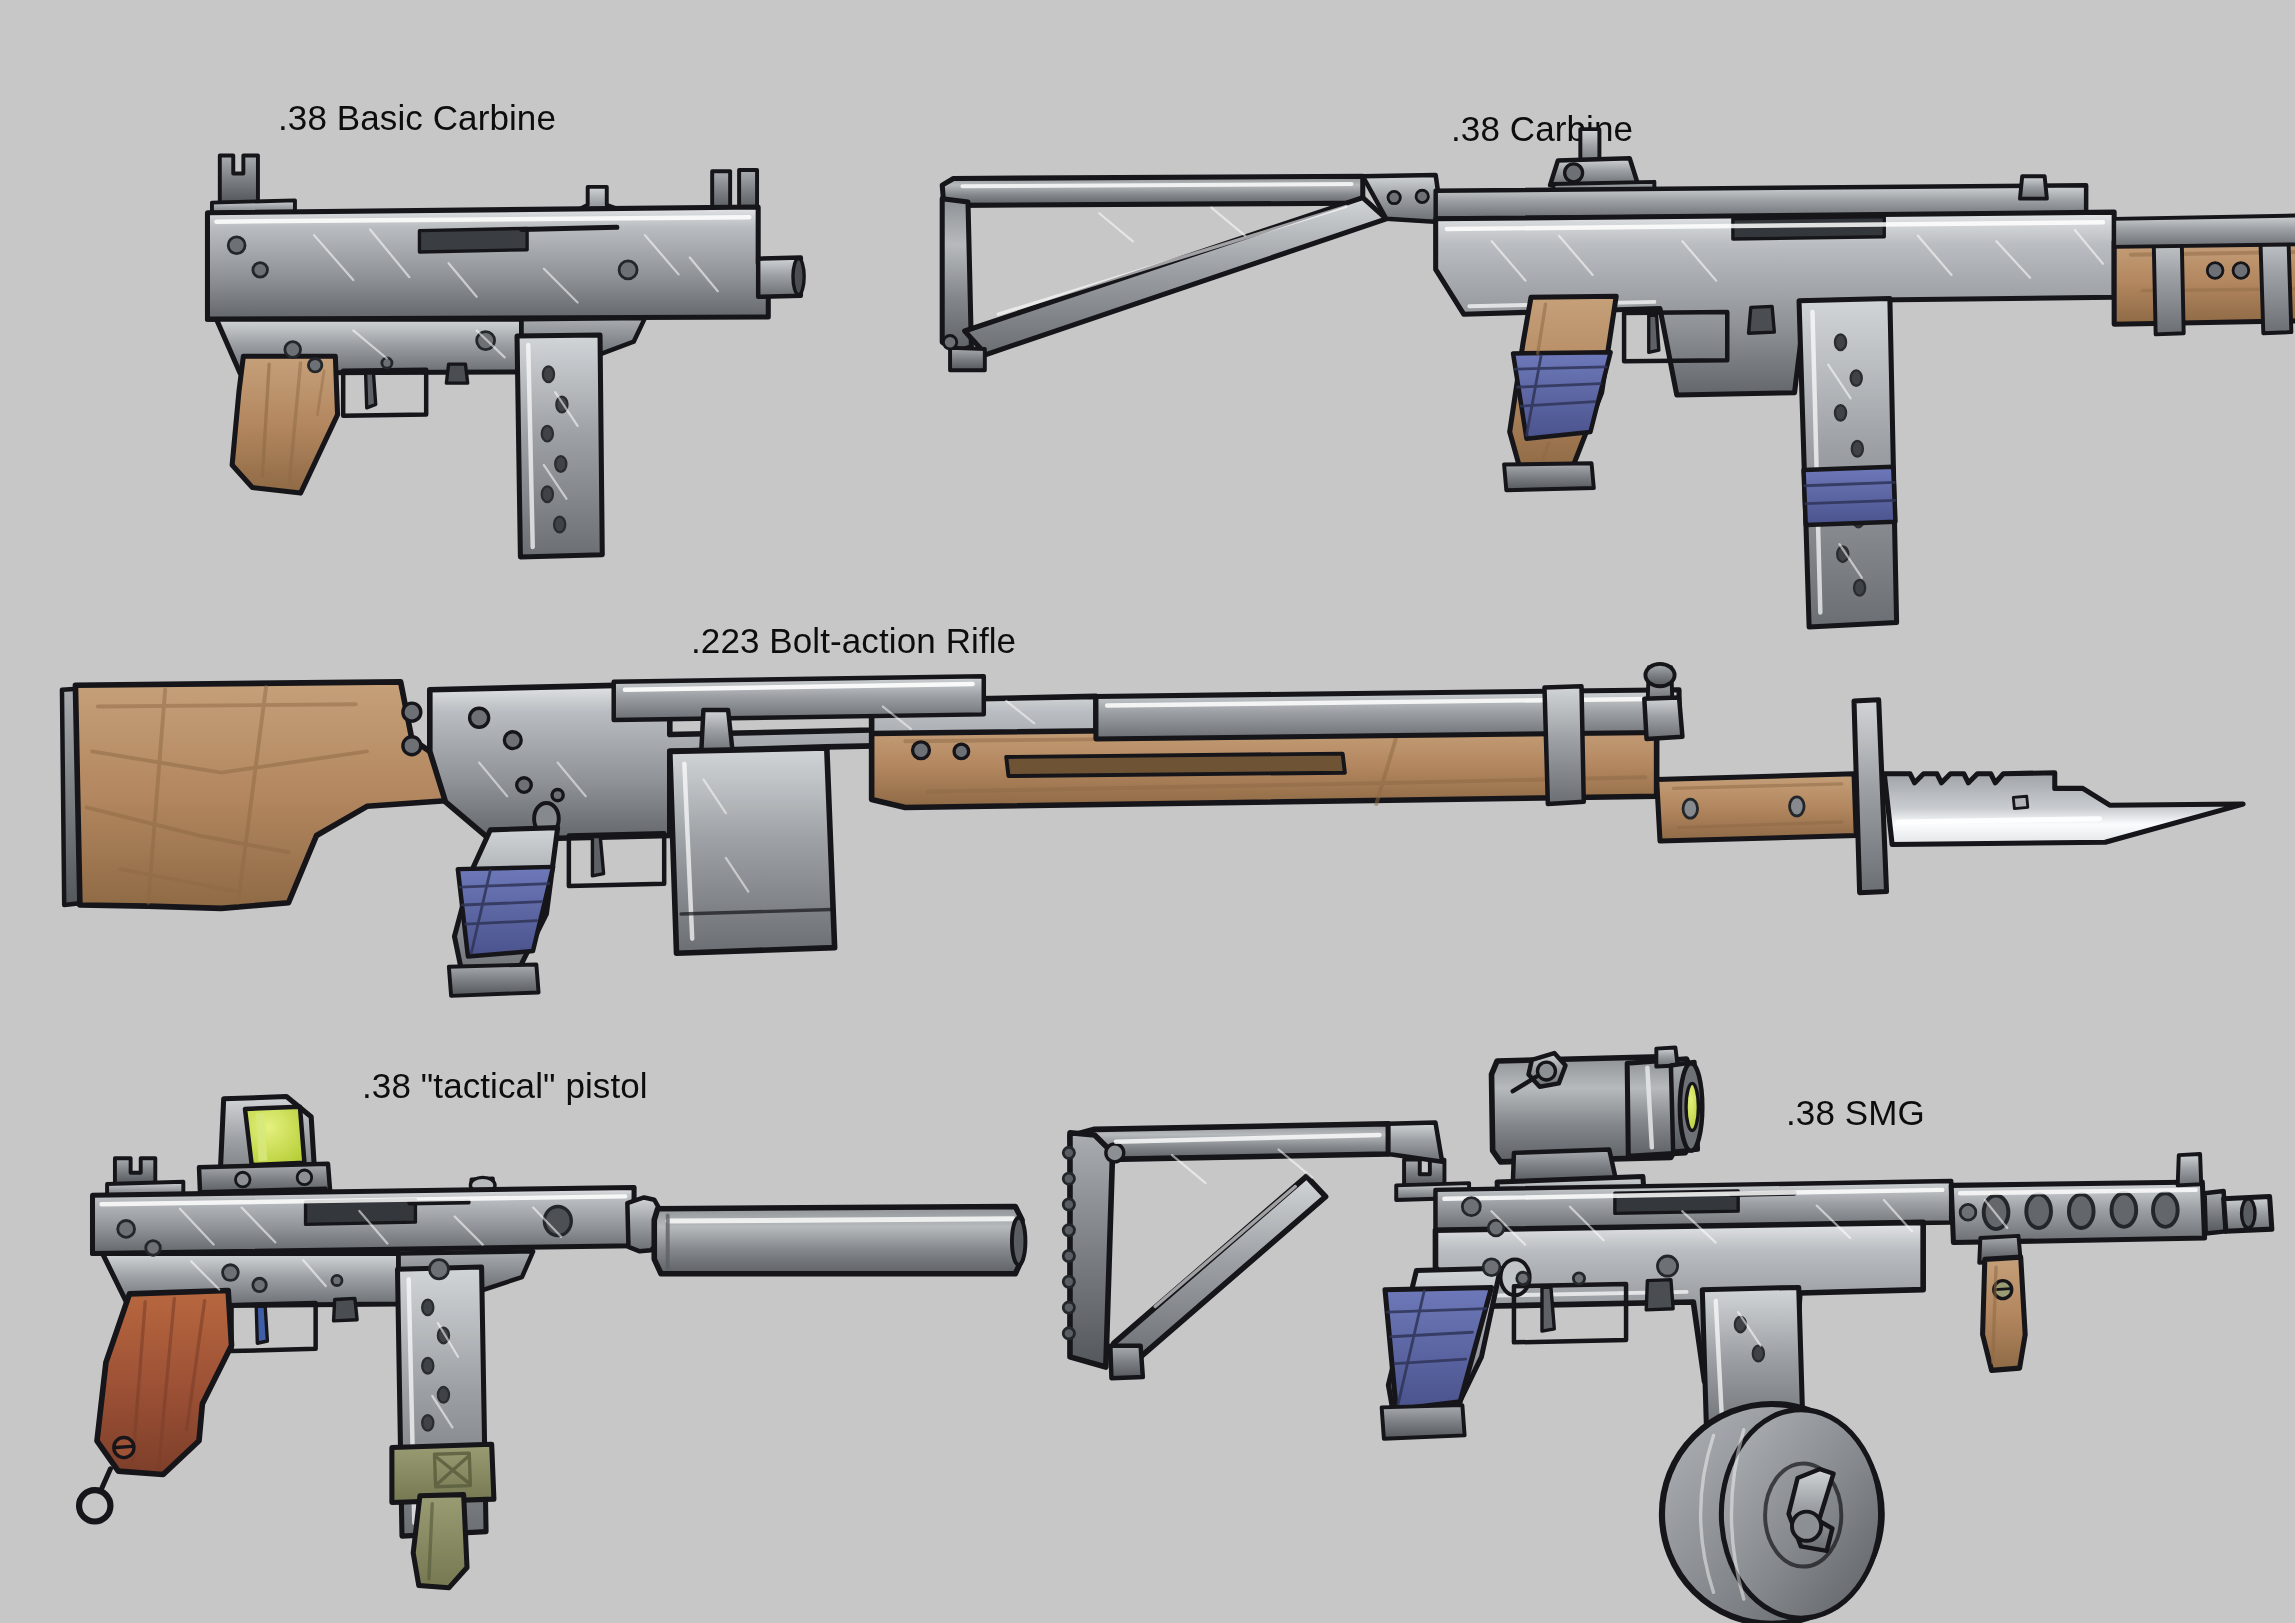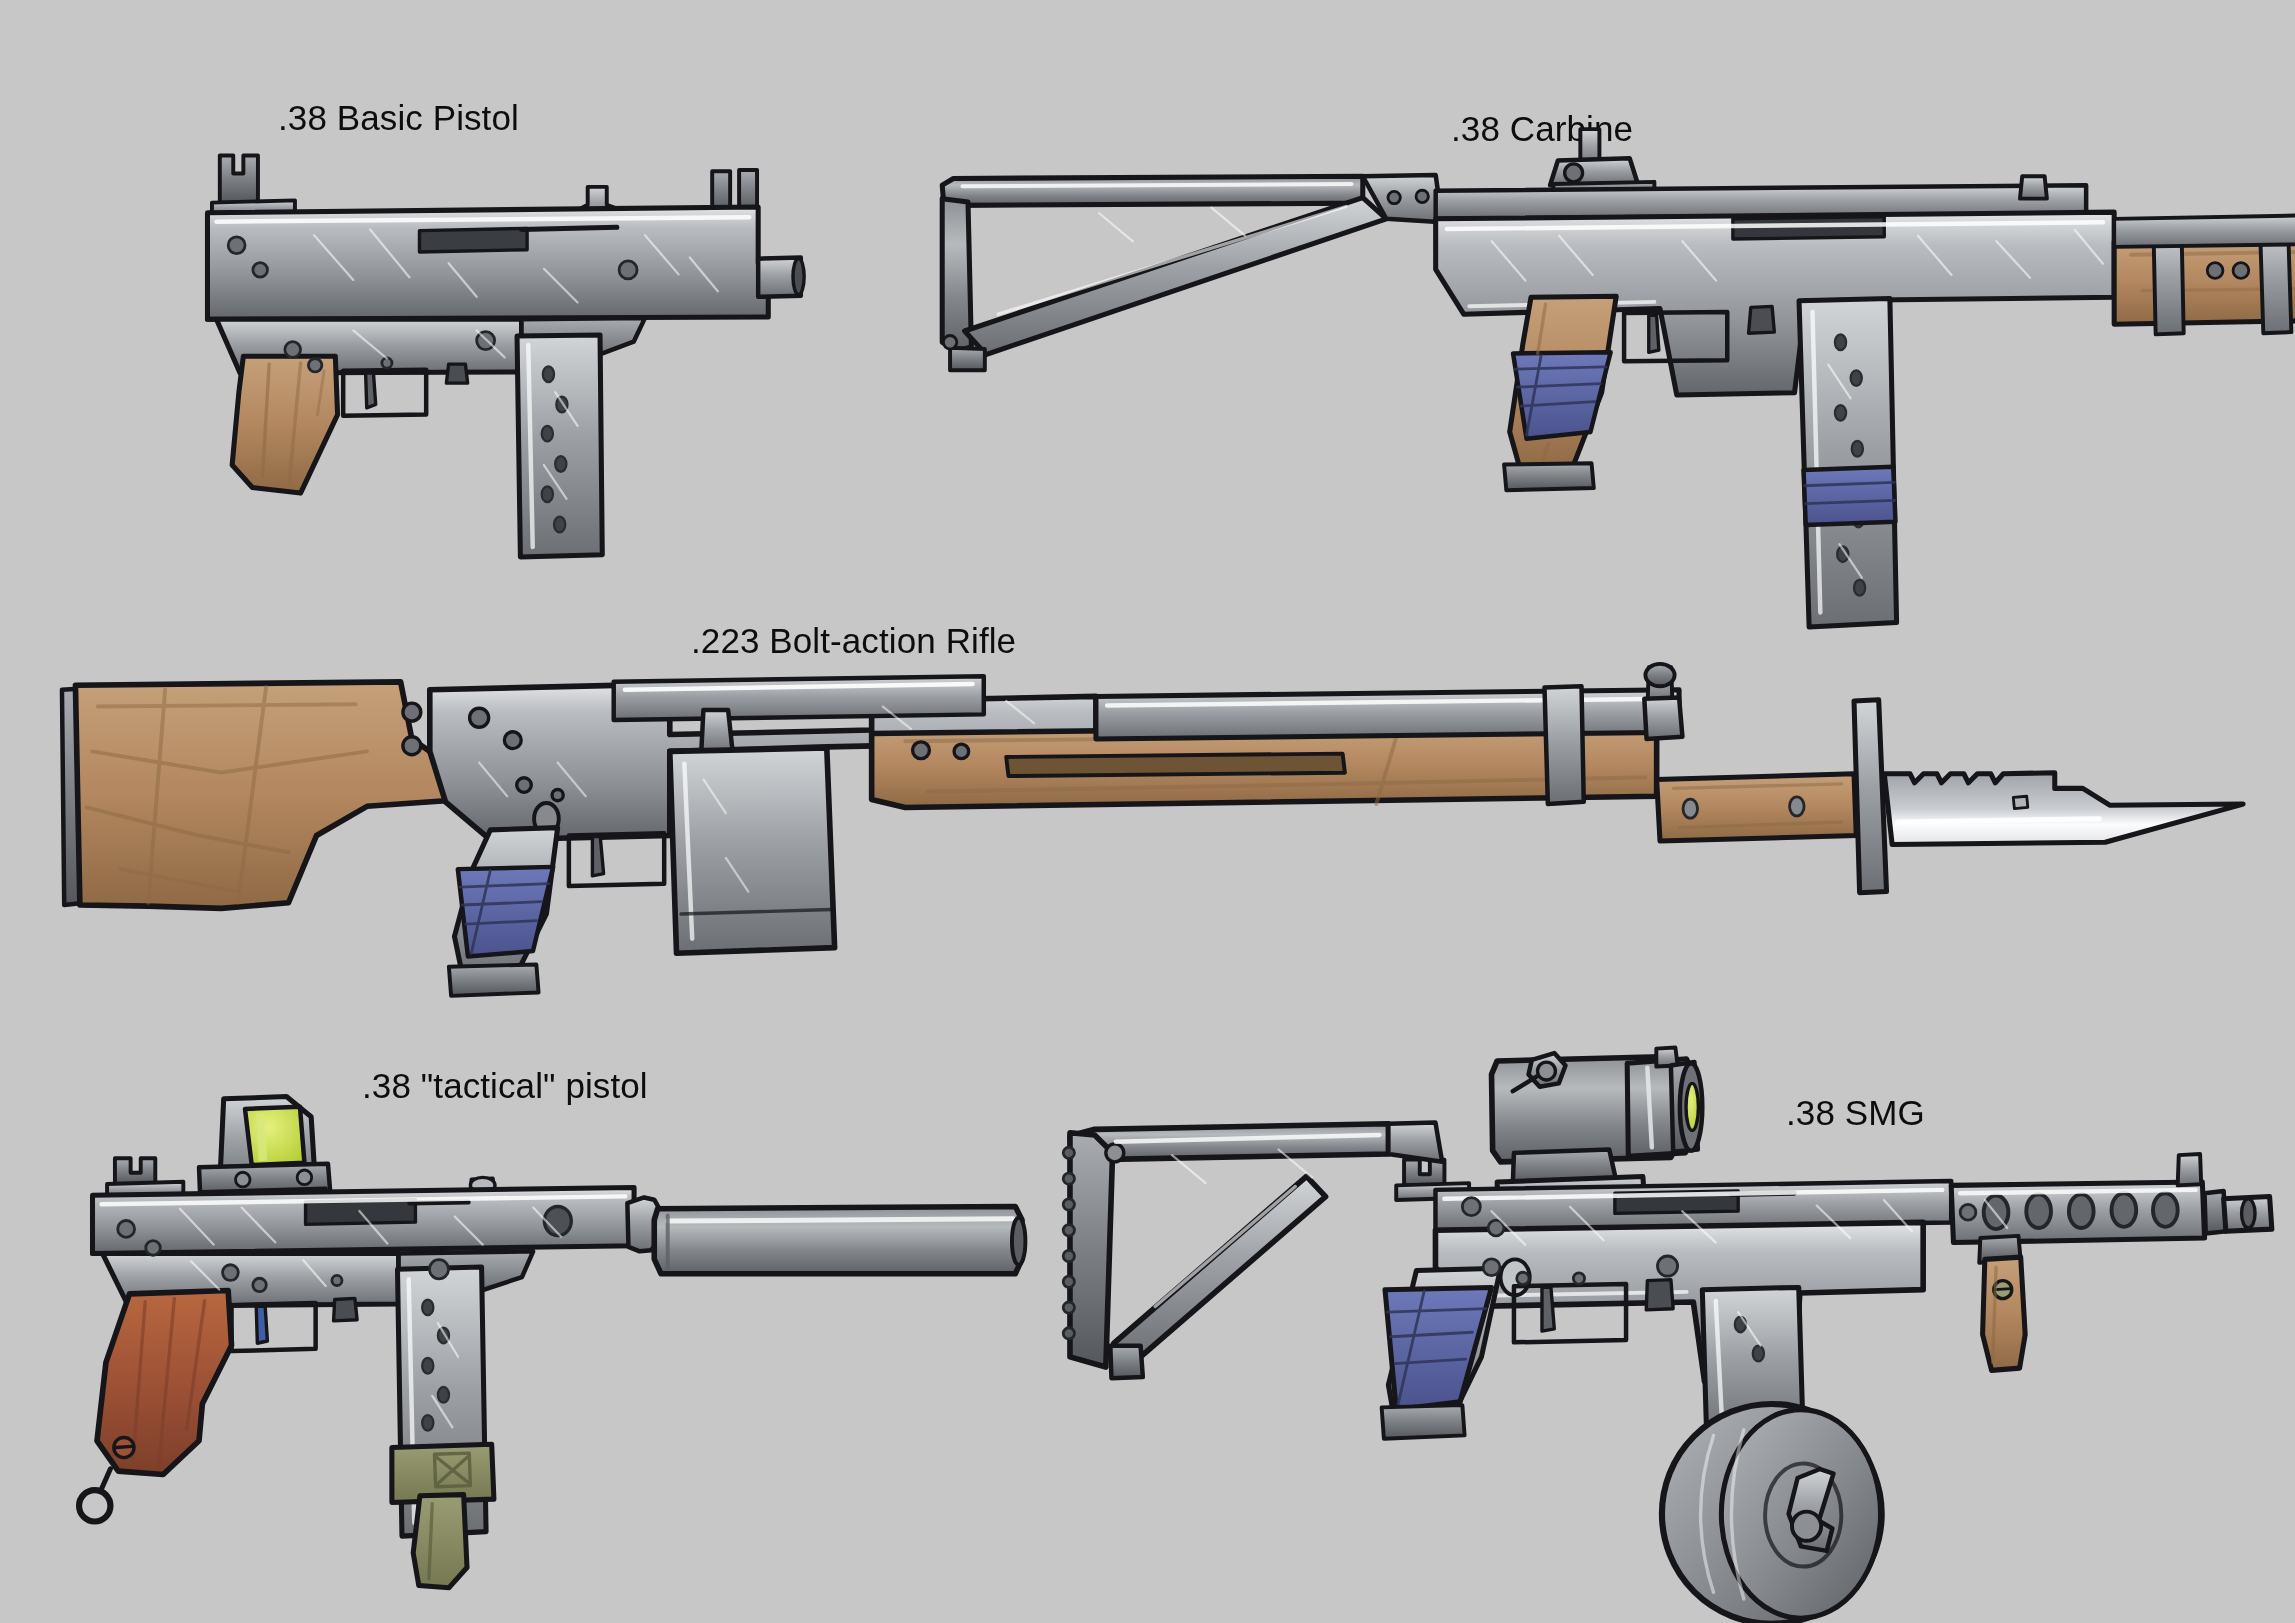--- a/index.html
+++ b/index.html
@@ -14,21 +14,21 @@
     letter-spacing:0.1px;white-space:nowrap;line-height:1;
   }
   .fig{position:absolute;}
   svg{display:block;overflow:visible;}
 </style>
 </head>
 <body>
 
 <div id="sheet">
 
-  <div class="label" style="left:278px;top:100px;">.38 Basic Pistol</div>
+  <div class="label" style="left:278px;top:100px;">.38 Basic Carbine</div>
   <div class="label" style="left:1451px;top:111px;">.38 Carbine</div>
   <div class="label" style="left:691px;top:623px;text-align:center;">.223 Bolt-action Rifle</div>
   <div class="label" style="left:362px;top:1068px;">.38 "tactical" pistol</div>
   <div class="label" style="left:1786px;top:1095px;">.38 SMG</div>
 
   <svg width="0" height="0" style="position:absolute">
       <defs>
     <linearGradient id="gSteelV" x1="0" y1="0" x2="0" y2="1">
       <stop offset="0" stop-color="#e3e5e7"></stop>
           <stop offset="0.18" stop-color="#b9bcc0"></stop>

